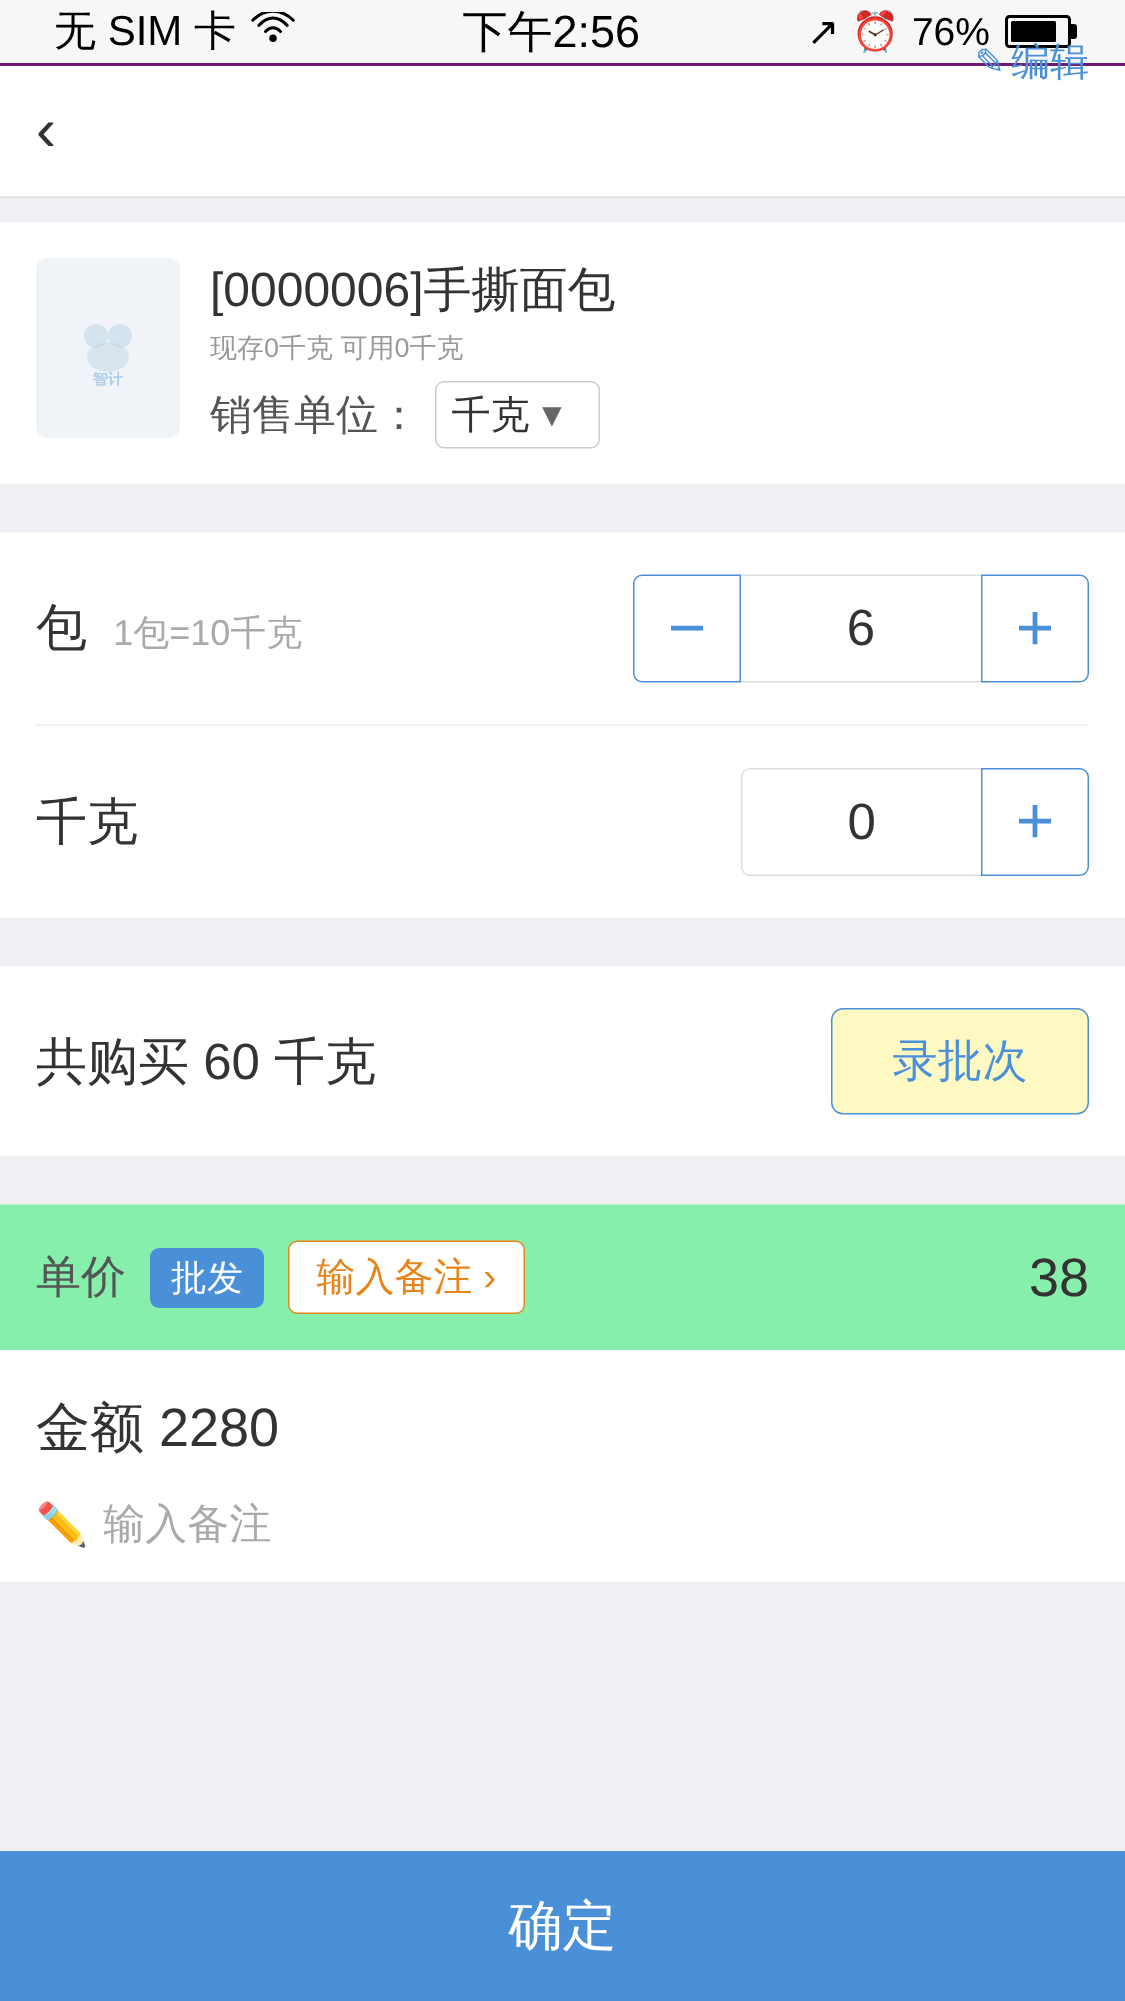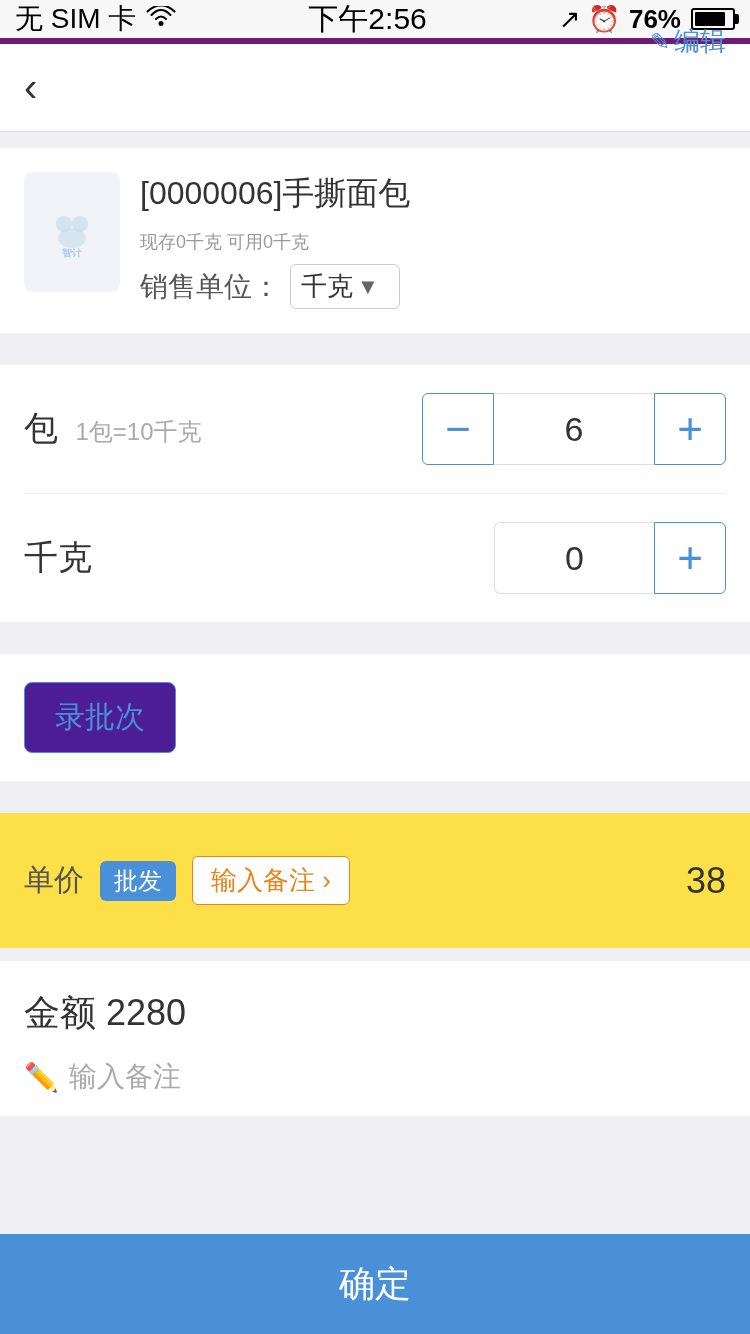--- a/index.html
+++ b/index.html
@@ -13,24 +13,24 @@
       color: #333;
     }
     
     .status-bar {
       width: 750px;
       height: 44px;
       background: #f7f7f7;
       display: flex;
       align-items: center;
       justify-content: space-between;
-      padding: 0 15px;
+      padding: 0 36px;
       font-size: 28px;
       color: #000;
-      border-bottom: 6px solid #701a75;
+      border-bottom: 2px solid #701a75;
     }
     .status-left { display: flex; align-items: center; gap: 10px; }
     .status-right { display: flex; align-items: center; gap: 8px; }
     
     .nav-bar {
       width: 750px;
       height: 88px;
       background: #fff;
       display: flex;
       align-items: center;
@@ -64,21 +64,21 @@
       height: 120px;
       background: #f0f4f8;
       border-radius: 8px;
       display: flex;
       align-items: center;
       justify-content: center;
       flex-shrink: 0;
     }
     .product-thumb svg { width: 60px; height: 60px; opacity: 0.4; }
     .product-info { flex: 1; }
-    .product-name { font-size: 32px; font-weight: 500; color: #333; margin-bottom: 14px; }
+    .product-name { font-size: 32px; font-weight: 500; color: #333; margin-bottom: 4px; }
     .product-stock { font-size: 18px; color: #999; margin-bottom: 10px; }
     .product-unit-row { display: flex; align-items: center; gap: 10px; font-size: 28px; color: #555; }
     .unit-select {
       border: 1px solid #ccc;
       border-radius: 6px;
       padding: 4px 20px 4px 10px;
       font-size: 26px;
       color: #333;
       background: #fff;
       position: relative;
@@ -149,31 +149,31 @@
       margin-top: 16px;
       padding: 28px 24px;
       display: flex;
       align-items: center;
       justify-content: space-between;
     }
     .total-text { font-size: 34px; color: #333; }
     .record-btn {
       border: 1.5px solid #4a90d9;
       border-radius: 8px;
-      padding: 14px 30px;
+      padding: 14px 40px;
       font-size: 30px;
       color: #4a90d9;
-      background: #4c1d95;
+      background: #fef9c3;
       cursor: pointer;
     }
     
     .price-section {
-      background: #fde047;
+      background: #86efac;
       margin-top: 16px;
-      padding: 43px 24px;
+      padding: 24px 24px;
       display: flex;
       align-items: center;
       gap: 16px;
     }
     .price-label { font-size: 30px; color: #555; }
     .batch-badge {
       background: #4a90d9;
       color: #fff;
       font-size: 24px;
       padding: 4px 14px;
@@ -188,21 +188,21 @@
       background: #fff;
       display: flex;
       align-items: center;
       gap: 4px;
       cursor: pointer;
     }
     .price-value { margin-left: auto; font-size: 36px; color: #333; font-weight: 500; }
     
     .amount-section {
       background: #fff;
-      margin-top: 13px;
+      margin-top: 0;
       padding: 28px 24px 20px;
     }
     .amount-row { font-size: 36px; color: #333; margin-bottom: 20px; }
     .amount-value { font-weight: 500; }
     .remark-row {
       display: flex;
       align-items: center;
       gap: 10px;
       font-size: 28px;
       color: #aaa;
@@ -270,21 +270,21 @@
         <path d="M5.5 9 Q10 4 15 4 Q20 4 24.5 9" stroke="#000" stroke-width="2" fill="none" stroke-linecap="round"></path>
         <path d="M1.5 5.5 Q7.5 -0.5 15 -0.5 Q22.5 -0.5 28.5 5.5" stroke="#000" stroke-width="2" fill="none" stroke-linecap="round"></path>
         <circle cx="15" cy="17.5" r="2.5" fill="#000"></circle>
       </svg>
     </span>
   </div>
   <div style="font-size:30px;font-weight:500;">下午2:56</div>
   <div class="status-right">
     <span style="font-size:26px;">↗</span>
     <span style="font-size:26px;">⏰</span>
-    <span style="font-size:26px;font-weight:bold;">76%</span>
+    <span style="font-size:26px;">76%</span>
     <div class="battery-icon">
       <div class="battery-fill"></div>
     </div>
   </div>
 </div>
 
 <div class="nav-bar">
   <span class="nav-back">‹</span>
 </div>
 
@@ -335,20 +335,27 @@
     <div class="qty-controls">
       <input class="qty-input" type="text" value="0" style="border-left: 1.5px solid rgb(221, 221, 221); border-radius: 6px 0px 0px 6px;">
       <button class="qty-btn qty-btn-right" style="border-radius:0 6px 6px 0;">+</button>
     </div>
   </div>
 </div>
 
 <div class="spacer"></div>
 
 <div class="total-section">
+  <span class="total-text">
+    <span>共购买</span>
+    <span> </span>
+    <span style="font-weight:500;">60</span>
+    <span> </span>
+    <span>千克</span>
+  </span>
   <button class="record-btn">录批次</button>
 </div>
 
 <div class="spacer"></div>
 
 <div class="price-section">
   <span class="price-label">单价</span>
   <span class="batch-badge">批发</span>
   <button class="price-ref-btn">输入备注 ›</button>
   <span class="price-value">38</span>

